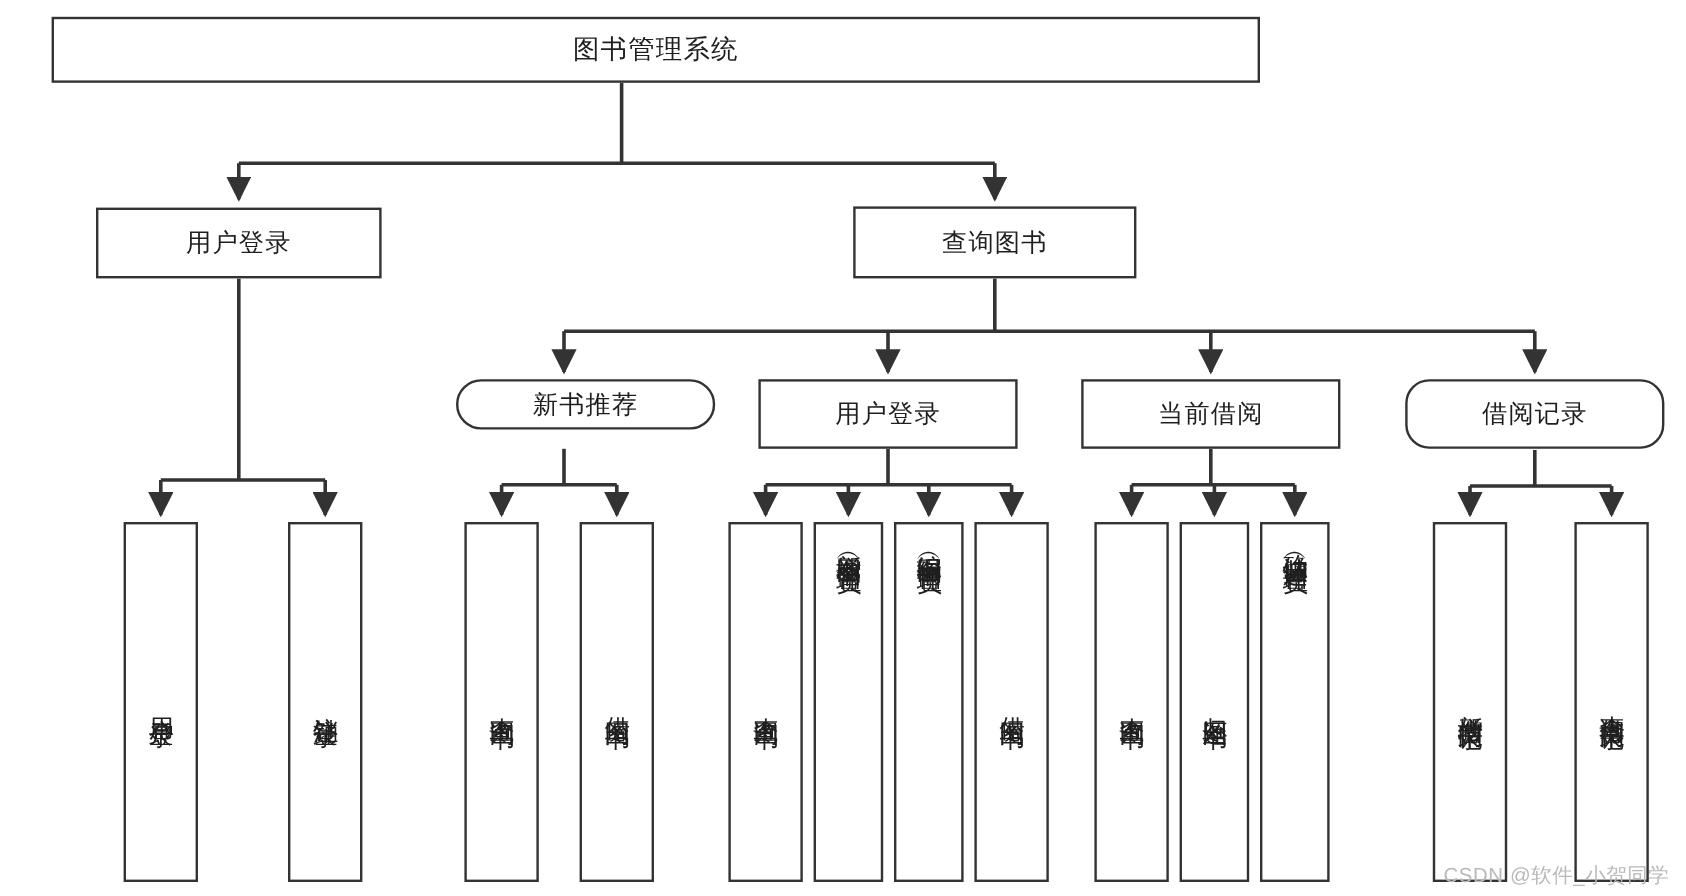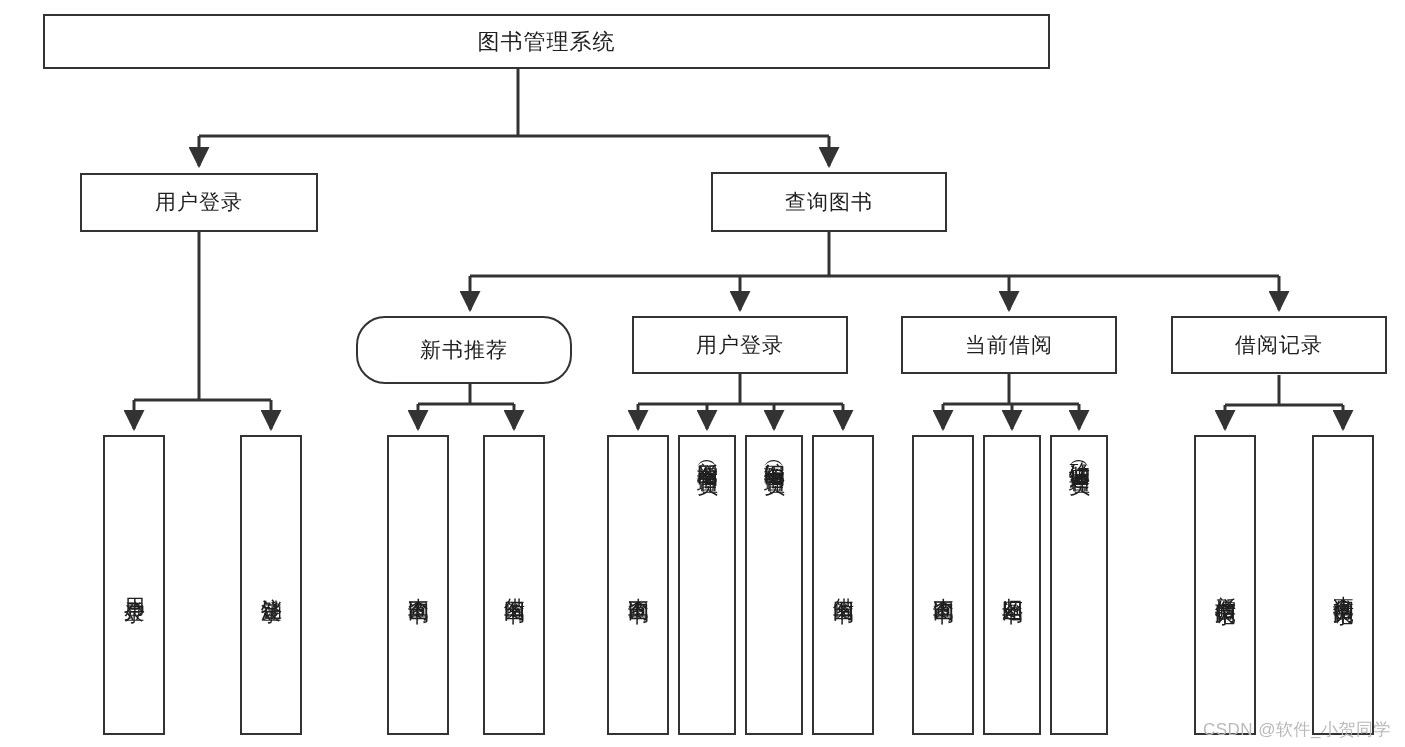--- a/index.html
+++ b/index.html
@@ -122,24 +122,24 @@
       <path d="M 1225 405 L 1225 429" marker-end="url(#arrow)"></path>
       <path d="M 1343 405 L 1343 429" marker-end="url(#arrow)"></path>
     </g>
   </svg>
 
   <div class="node horiz root" style="left:15px;top:14px;width:1007px;height:55px;margin-left:28px;">图书管理系统</div>
 
   <div class="node horiz" style="left:80px;top:173px;width:238px;height:59px;">用户登录</div>
   <div class="node horiz" style="left:711px;top:172px;width:236px;height:60px;">查询图书</div>
 
-  <div class="node horiz" style="left:356px;top:316px;width:216px;height:68px;border-radius:29px;">新书推荐</div>
+  <div class="node horiz" style="left:380px;top:316px;width:216px;height:42px;border-radius:29px;">新书推荐</div>
   <div class="node horiz" style="left:632px;top:316px;width:216px;height:58px;">用户登录</div>
   <div class="node horiz" style="left:901px;top:316px;width:216px;height:58px;">当前借阅</div>
-  <div class="node horiz" style="left:1171px;top:316px;width:216px;height:58px;">借阅记录</div>
+  <div class="node horiz" style="left:1171px;top:316px;width:216px;height:58px;border-radius:20px;">借阅记录</div>
 
   <div class="node vert" style="left:103px;top:435px;width:62px;height:300px;">用户登录</div>
   <div class="node vert" style="left:240px;top:435px;width:62px;height:300px;">注销登录</div>
 
   <div class="node vert" style="left:387px;top:435px;width:62px;height:300px;">查询图书</div>
   <div class="node vert" style="left:483px;top:435px;width:62px;height:300px;">借阅图书</div>
 
   <div class="node vert" style="left:607px;top:435px;width:62px;height:300px;">查询图书</div>
   <div class="node vert topalign" style="left:678px;top:435px;width:58px;height:300px;">新增图书（管理员）</div>
   <div class="node vert topalign" style="left:745px;top:435px;width:58px;height:300px;">编辑图书（管理员）</div>

